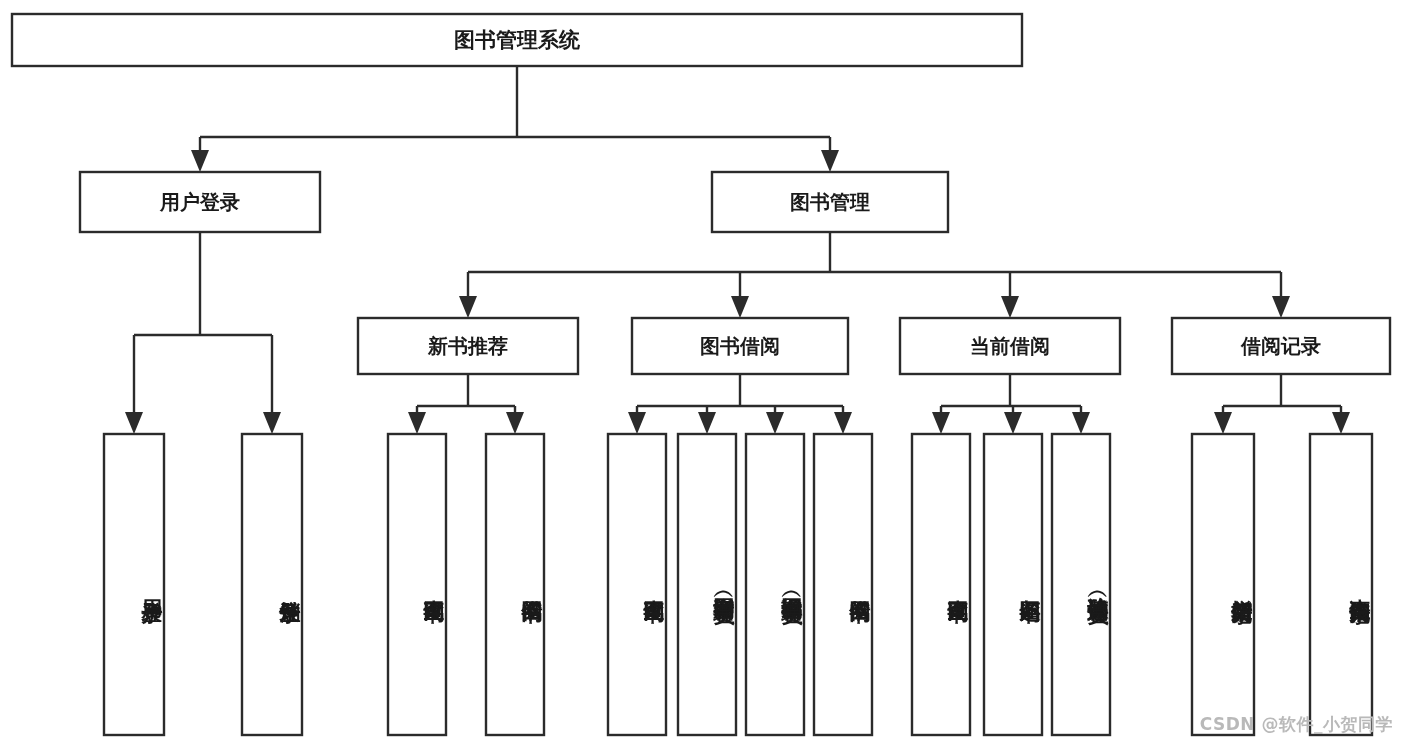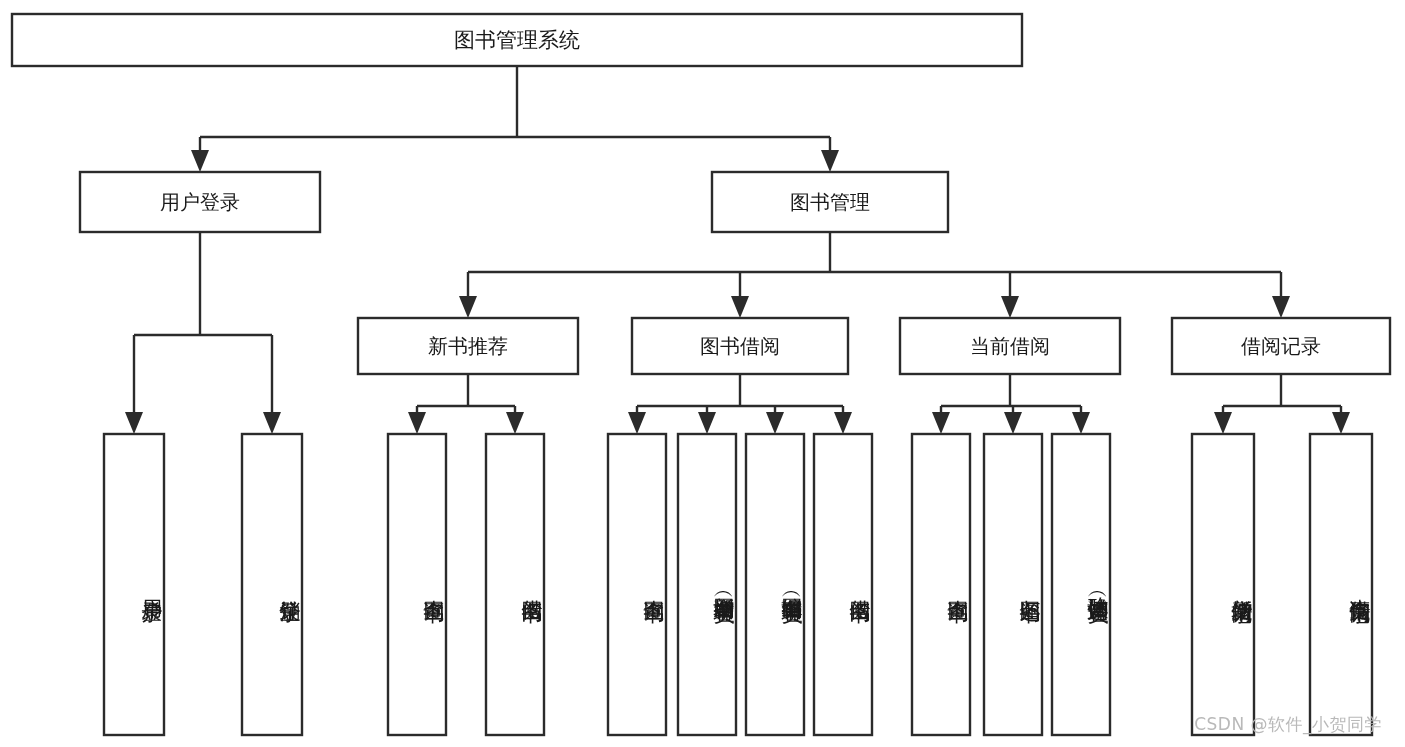--- a/index.html
+++ b/index.html
@@ -11,20 +11,21 @@
     width: 1405px;
     height: 747px;
     font-family: "DejaVu Sans", "Liberation Sans", sans-serif;
     overflow: hidden;
   }
   #diagram-root {
     position: relative;
     width: 1405px;
     height: 740px;
     background: #ffffff;
+    font-weight: bold;
   }
   svg#tree-svg {
     position: absolute;
     left: 0;
     top: 0;
     width: 1405px;
     height: 747px;
     display: block;
   }
   .node-box {
@@ -62,21 +63,21 @@
     text-orientation: upright;
     font-size: 21px;
     line-height: 1.18;
     color: #1a1a1a;
     letter-spacing: 1px;
     white-space: nowrap;
     pointer-events: none;
   }
   .watermark {
     position: absolute;
-    right: 23px;
+    right: 12px;
     bottom: 4px;
     font-family: "DejaVu Sans", "Liberation Sans", sans-serif;
     font-size: 17px;
     color: #b9b9b9;
     white-space: nowrap;
     letter-spacing: 0.5px;
   }
 </style>
 </head>
 <body>

